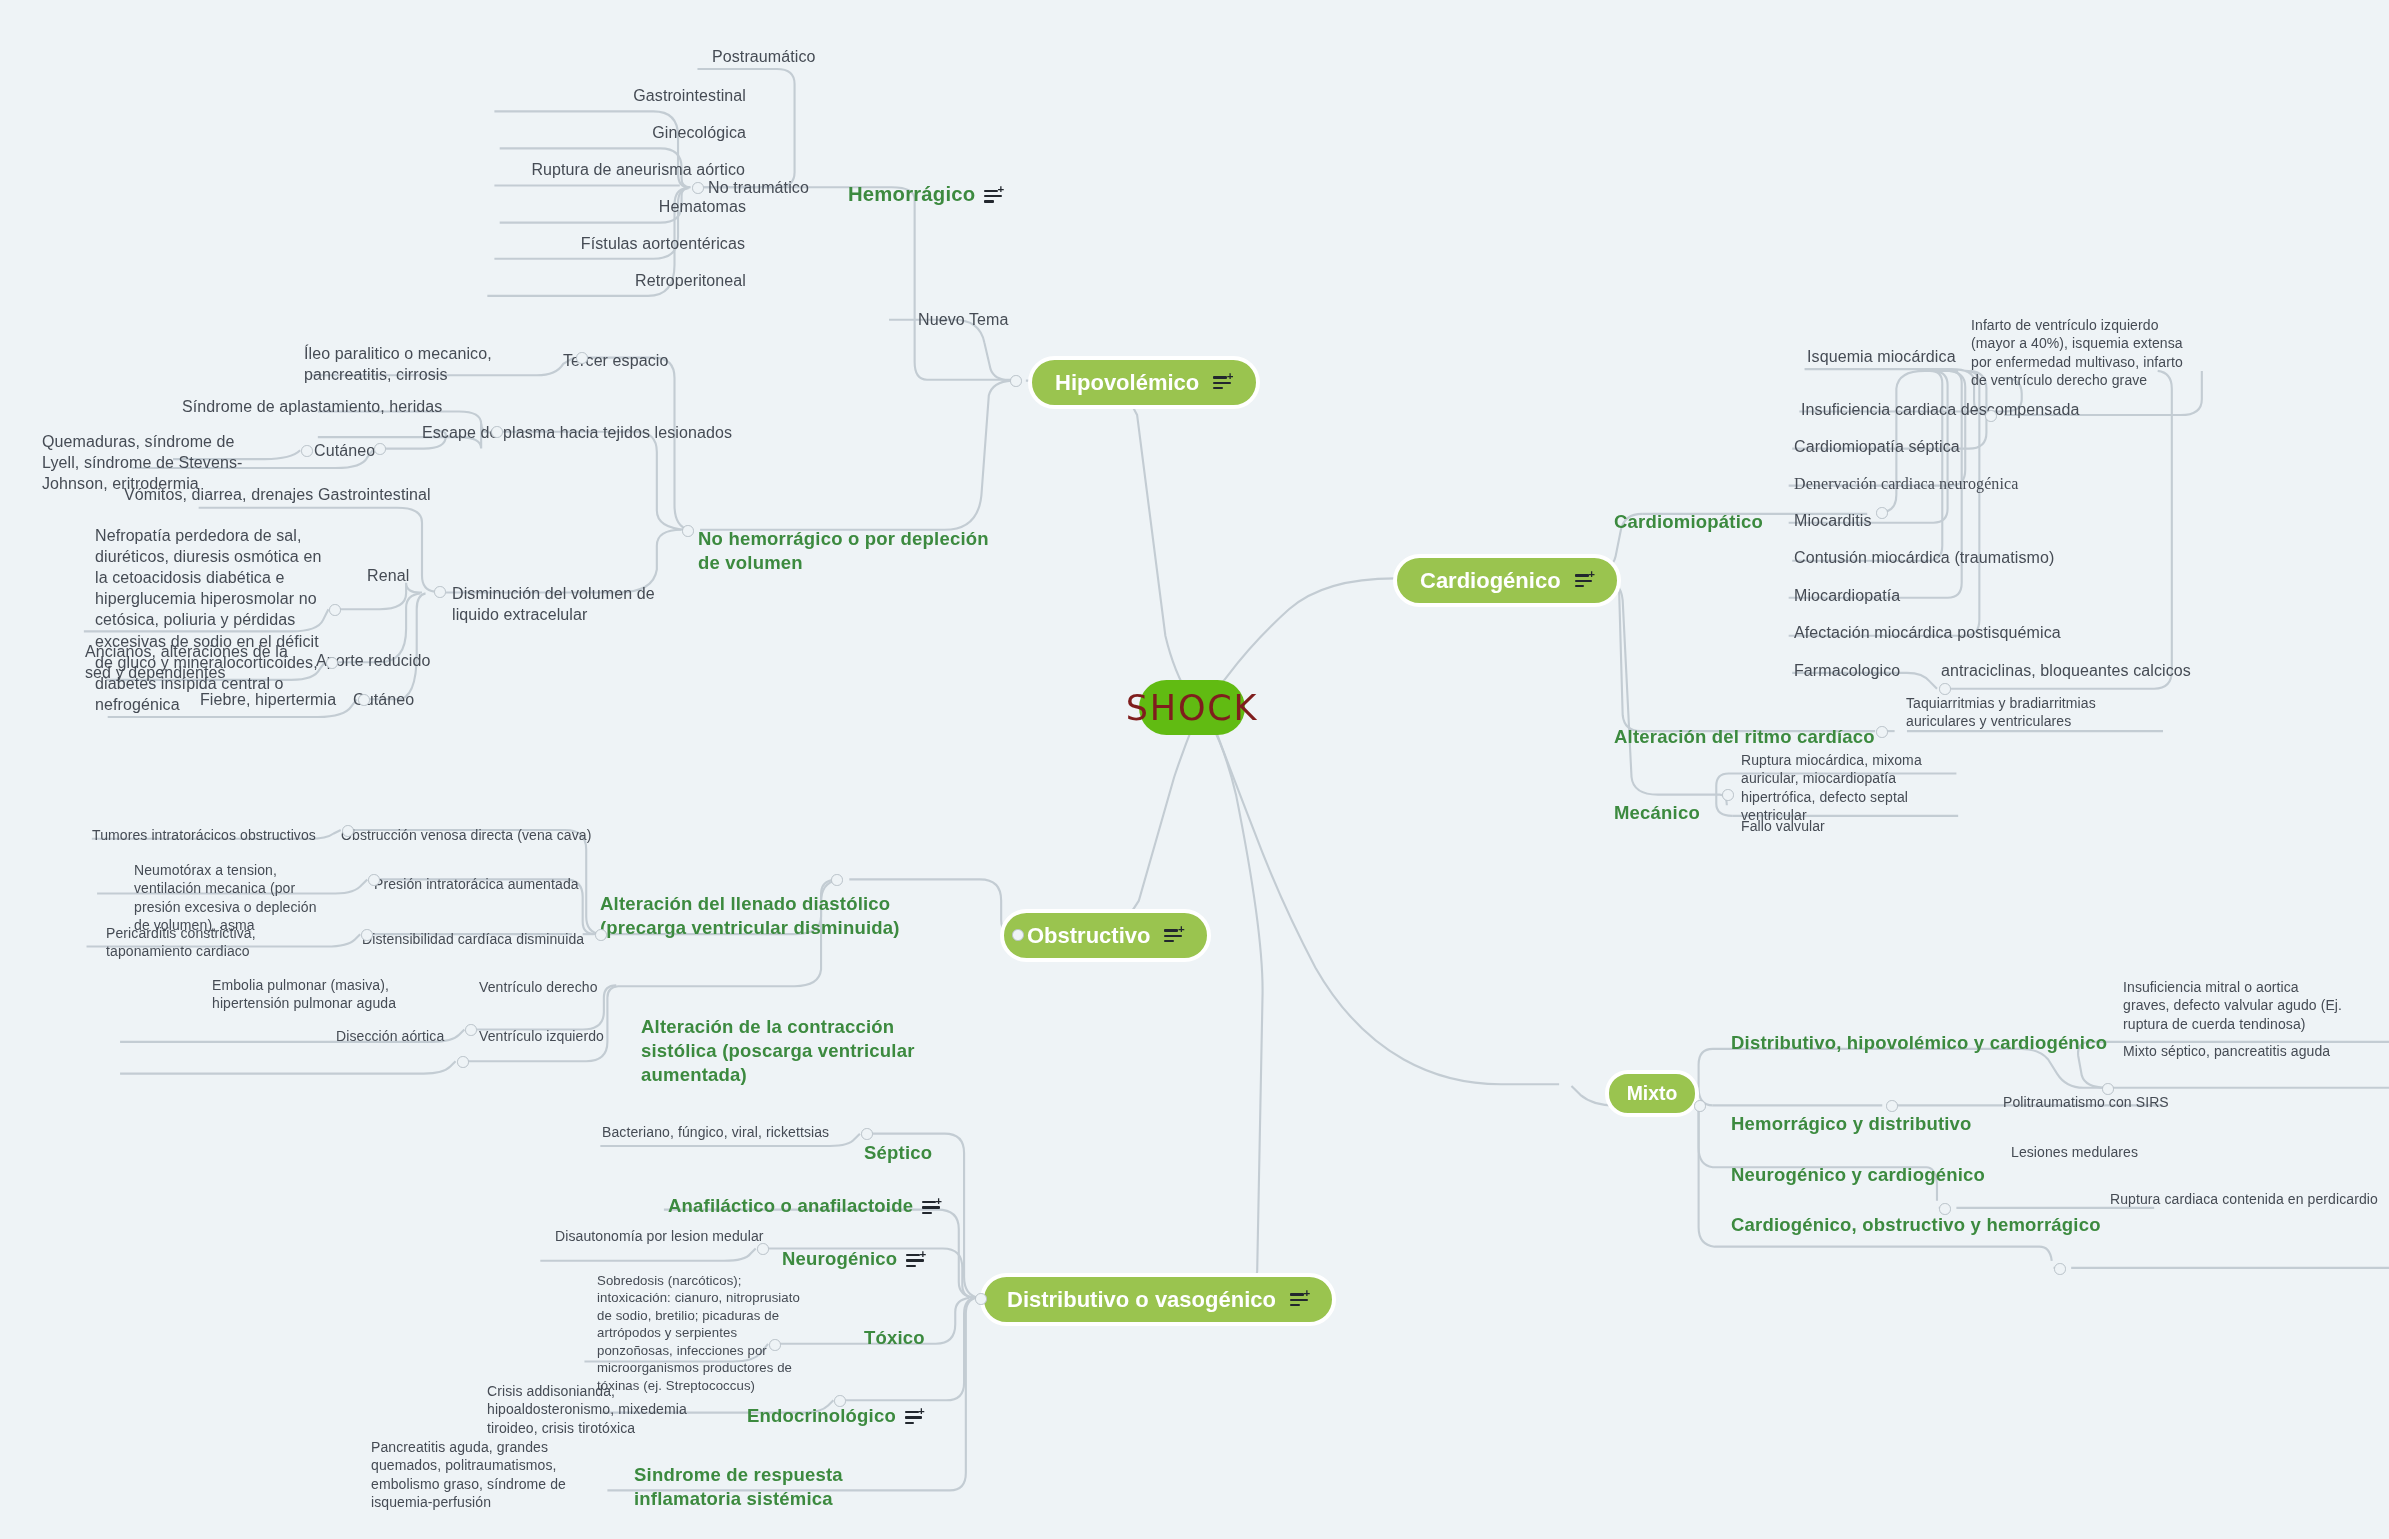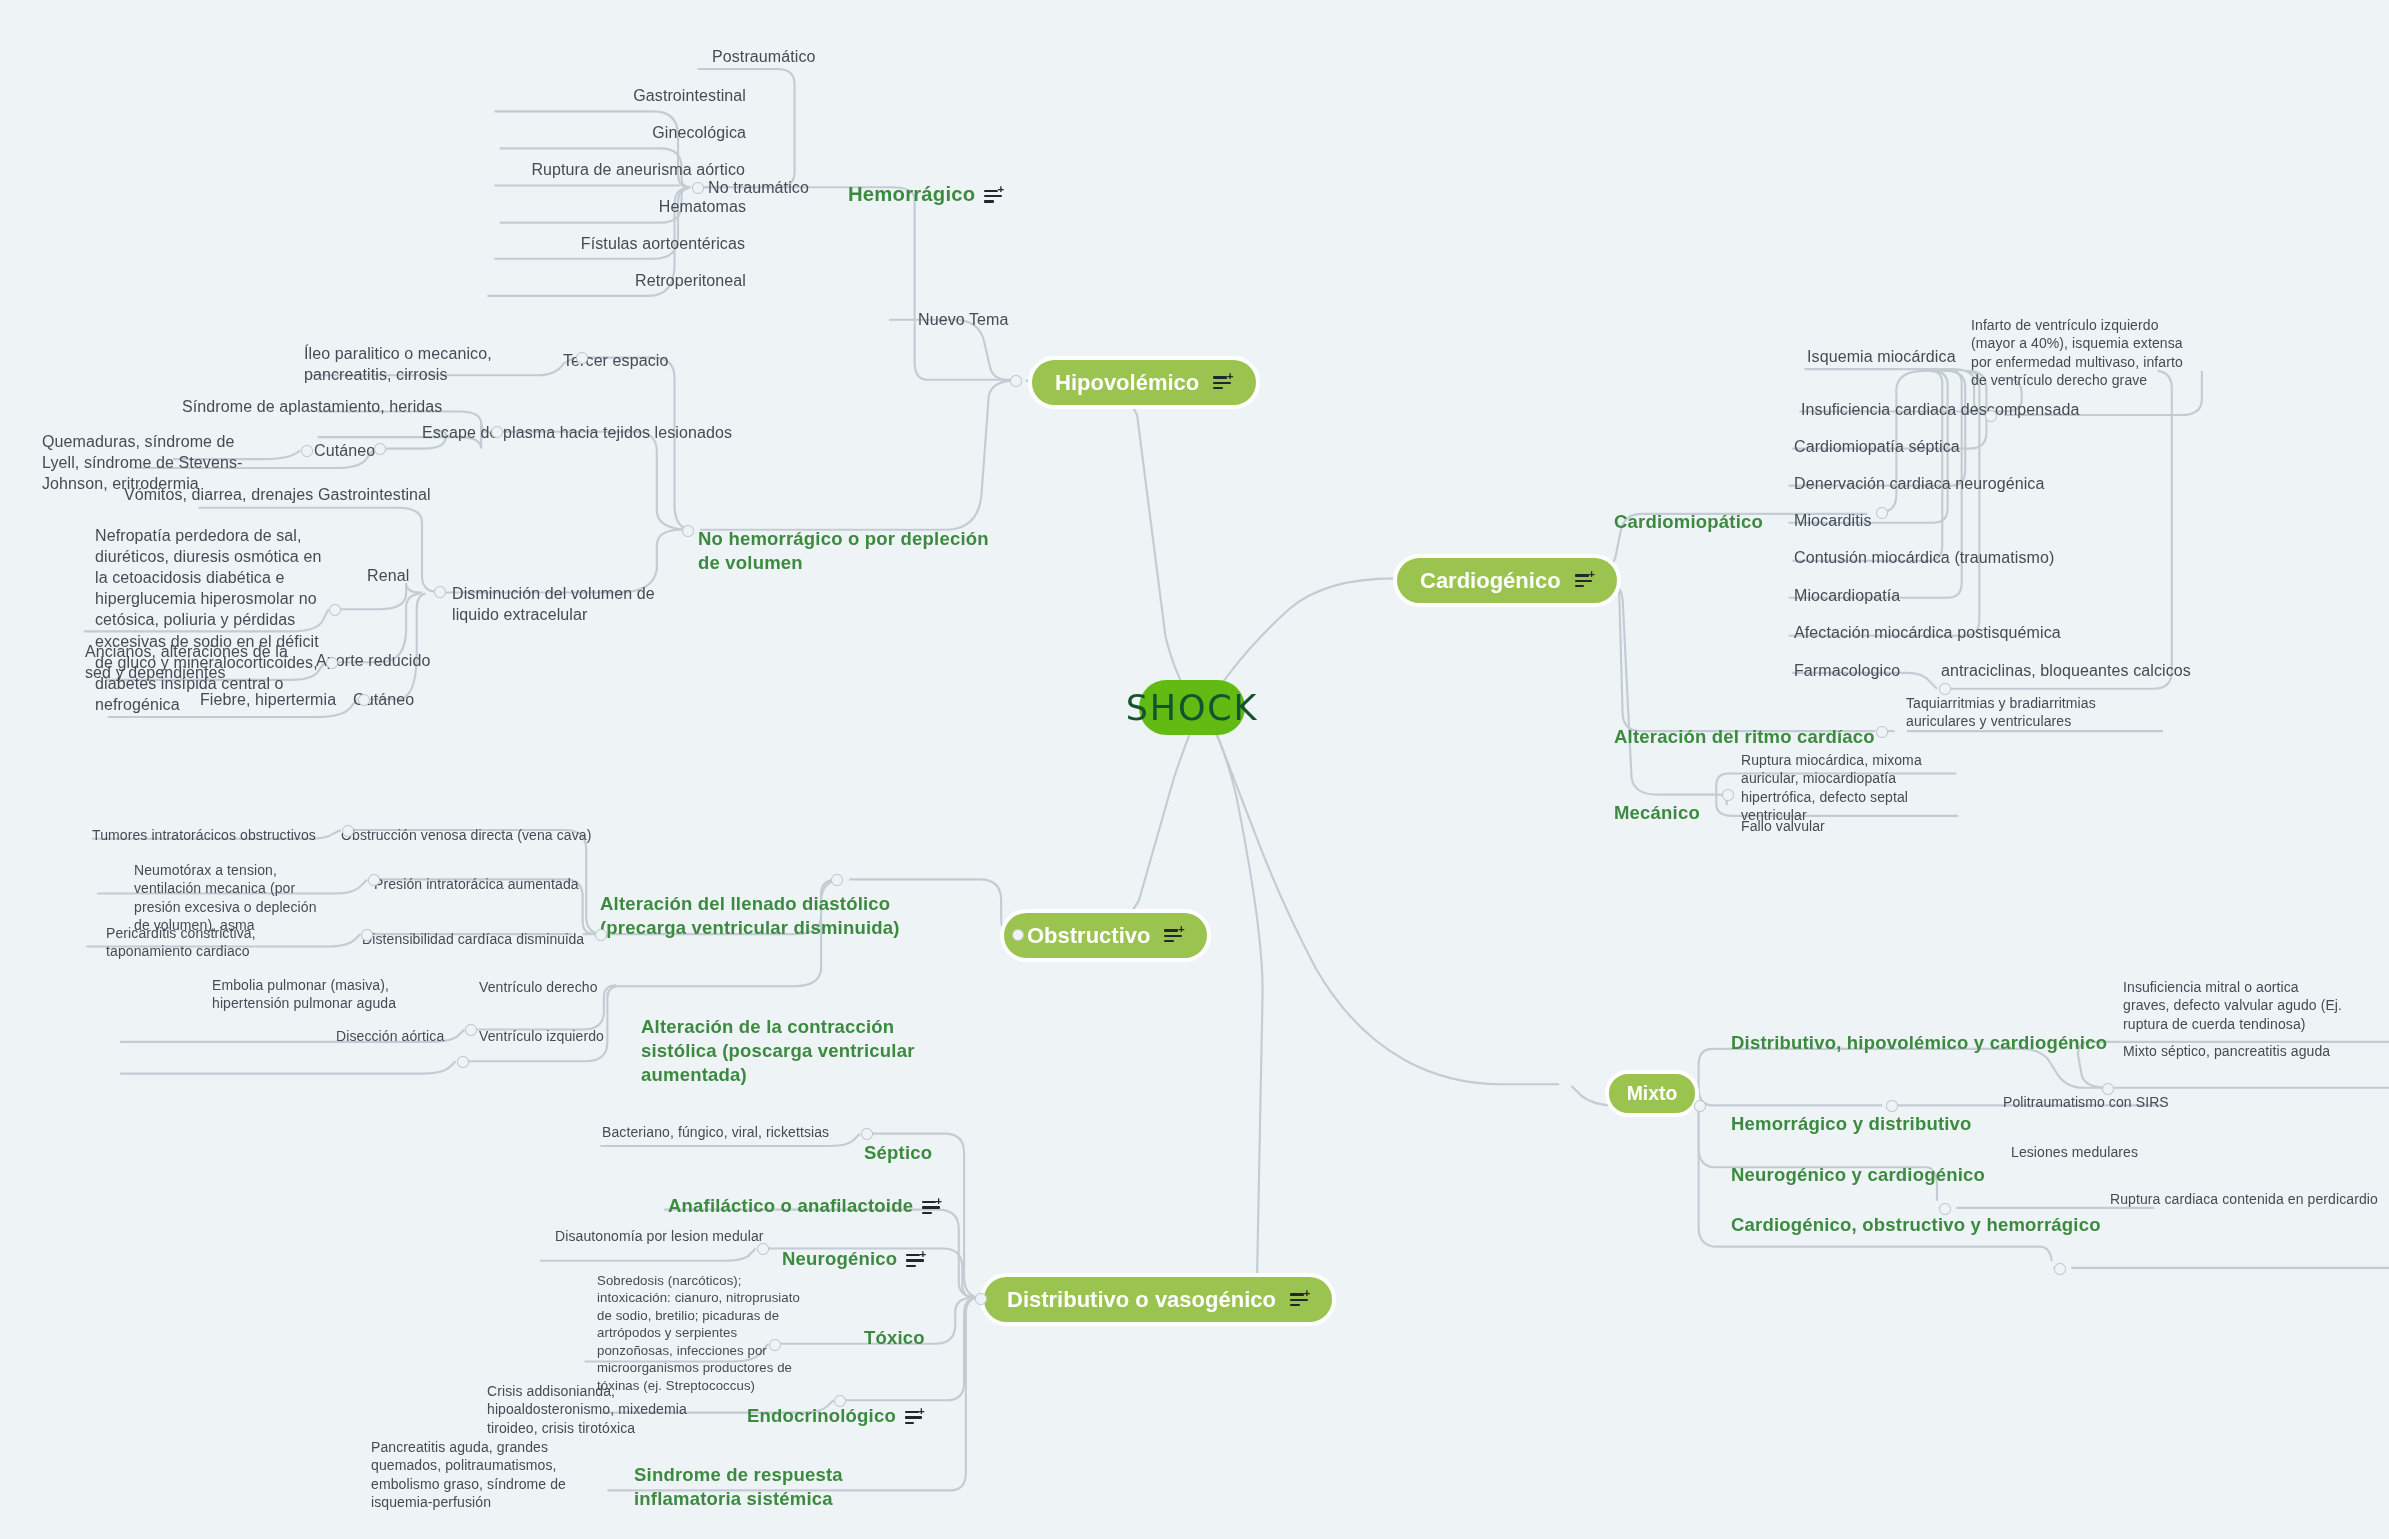--- a/index.html
+++ b/index.html
@@ -50,21 +50,21 @@
     box-sizing:border-box;
     white-space:nowrap;
   }
   .pill.small{font-size:19.4px;padding:8px 17.7px;border-radius:23px;}
 
   .root{
     position:absolute;
     display:flex;align-items:center;justify-content:center;
     background:#61bb12;
     border-radius:42px;
-    color:#14532d;
+    color:#7f1d1d;
     font-size:35px;
     letter-spacing:1.8px;
     font-family:"DejaVu Sans", sans-serif;
     font-weight:normal;
   }
 
   
   .noteicon{display:inline-block;width:19.4px;height:17.7px;position:relative;flex:0 0 auto;}
   .noteicon i{position:absolute;left:0;height:2.3px;background:#22272e;border-radius:0.9px;display:block;}
   .noteicon i:nth-child(1){top:2.6px;width:14px;}
@@ -303,21 +303,21 @@
 <div class="lab" style="left:200px;top:689px;">Fiebre, hipertermia</div>
 
 <div class="green g2" style="left:1614px;top:486px;">
   <span>Cardiomiopático</span>
 </div>
 
 <div class="lab" style="left:1807px;top:346px;">Isquemia miocárdica</div>
 <div class="lab sm" style="left:1971px;top:316px;width:230px;">Infarto de ventrículo izquierdo (mayor a 40%), isquemia extensa por enfermedad multivaso, infarto de ventrículo derecho grave</div>
 <div class="lab" style="left:1801px;top:399px;">Insuficiencia cardiaca descompensada</div>
 <div class="lab" style="left:1794px;top:436px;">Cardiomiopatía séptica</div>
-<div class="lab" style="left:1794px;top:473px;">Denervación cardiaca neurogénica</div>
+<div class="lab" style="left:1794px;top:473px;font-family:Liberation Serif, serif;">Denervación cardiaca neurogénica</div>
 <div class="lab" style="left:1794px;top:510px;">Miocarditis</div>
 <div class="lab" style="left:1794px;top:547px;">Contusión miocárdica (traumatismo)</div>
 <div class="lab" style="left:1794px;top:585px;">Miocardiopatía</div>
 <div class="lab" style="left:1794px;top:622px;">Afectación miocárdica postisquémica</div>
 <div class="lab" style="left:1794px;top:660px;">Farmacologico</div>
 <div class="lab" style="left:1941px;top:660px;">antraciclinas, bloqueantes calcicos</div>
 
 <div class="green g2" style="left:1614px;top:701px;">
   <span>Alteración del ritmo cardíaco</span>
 </div>

